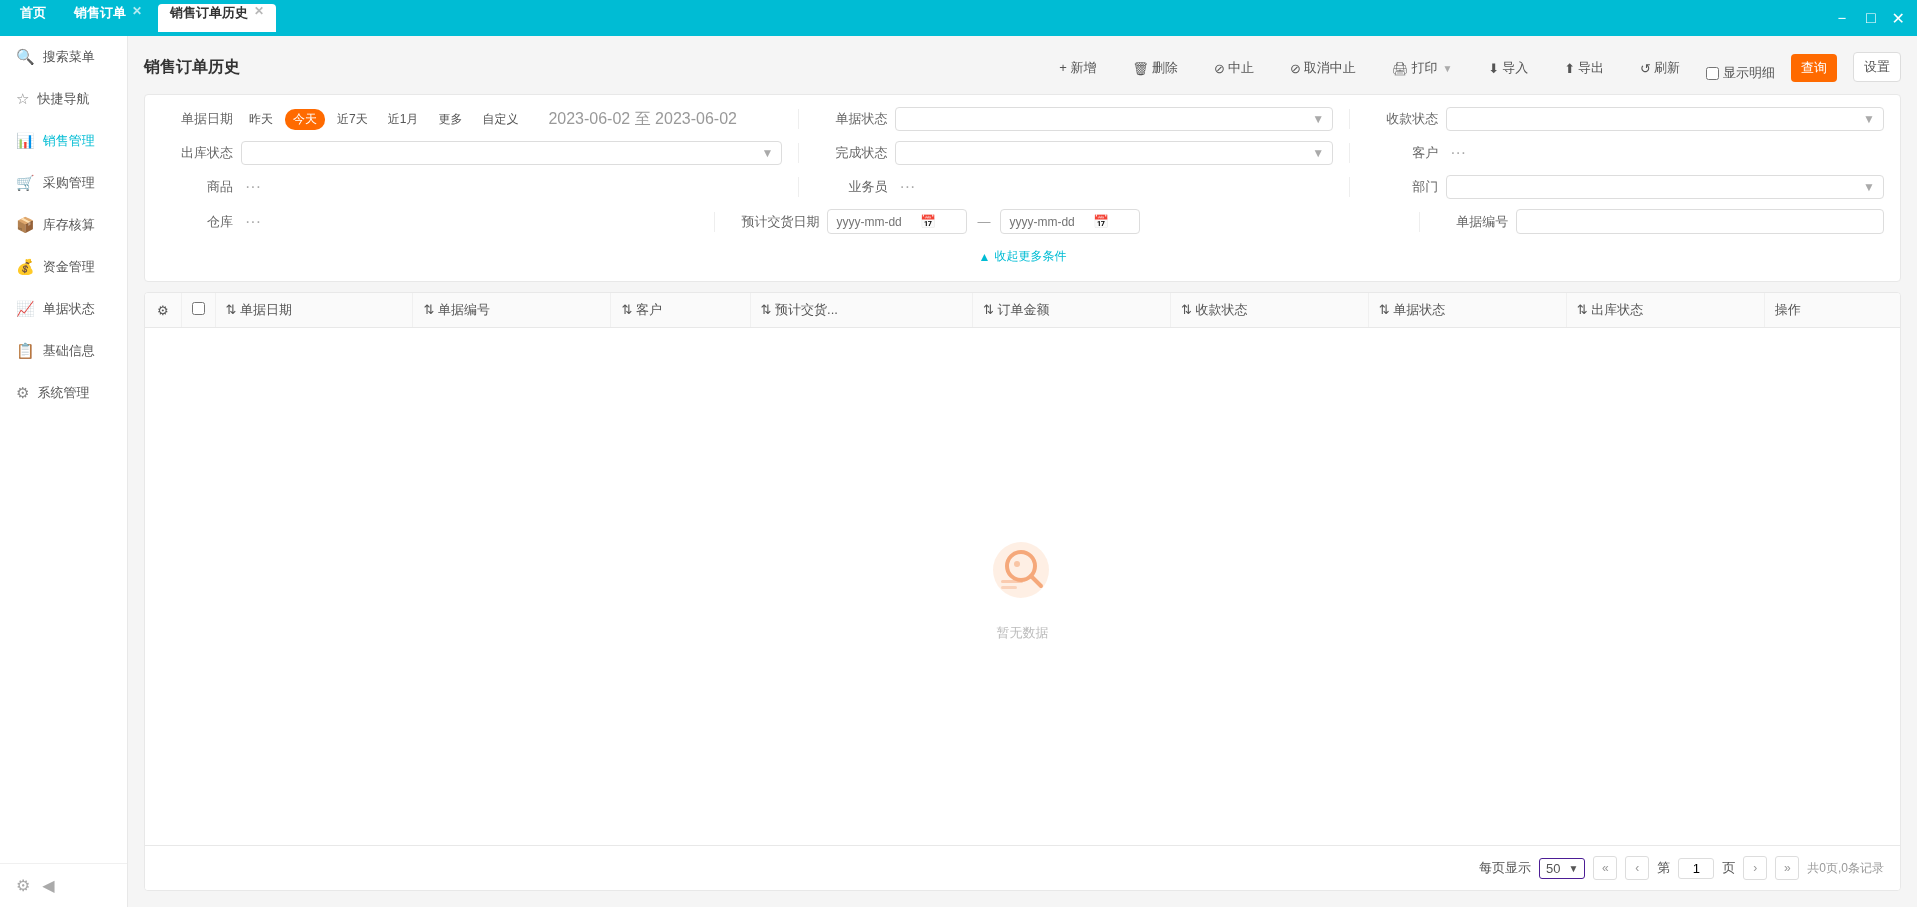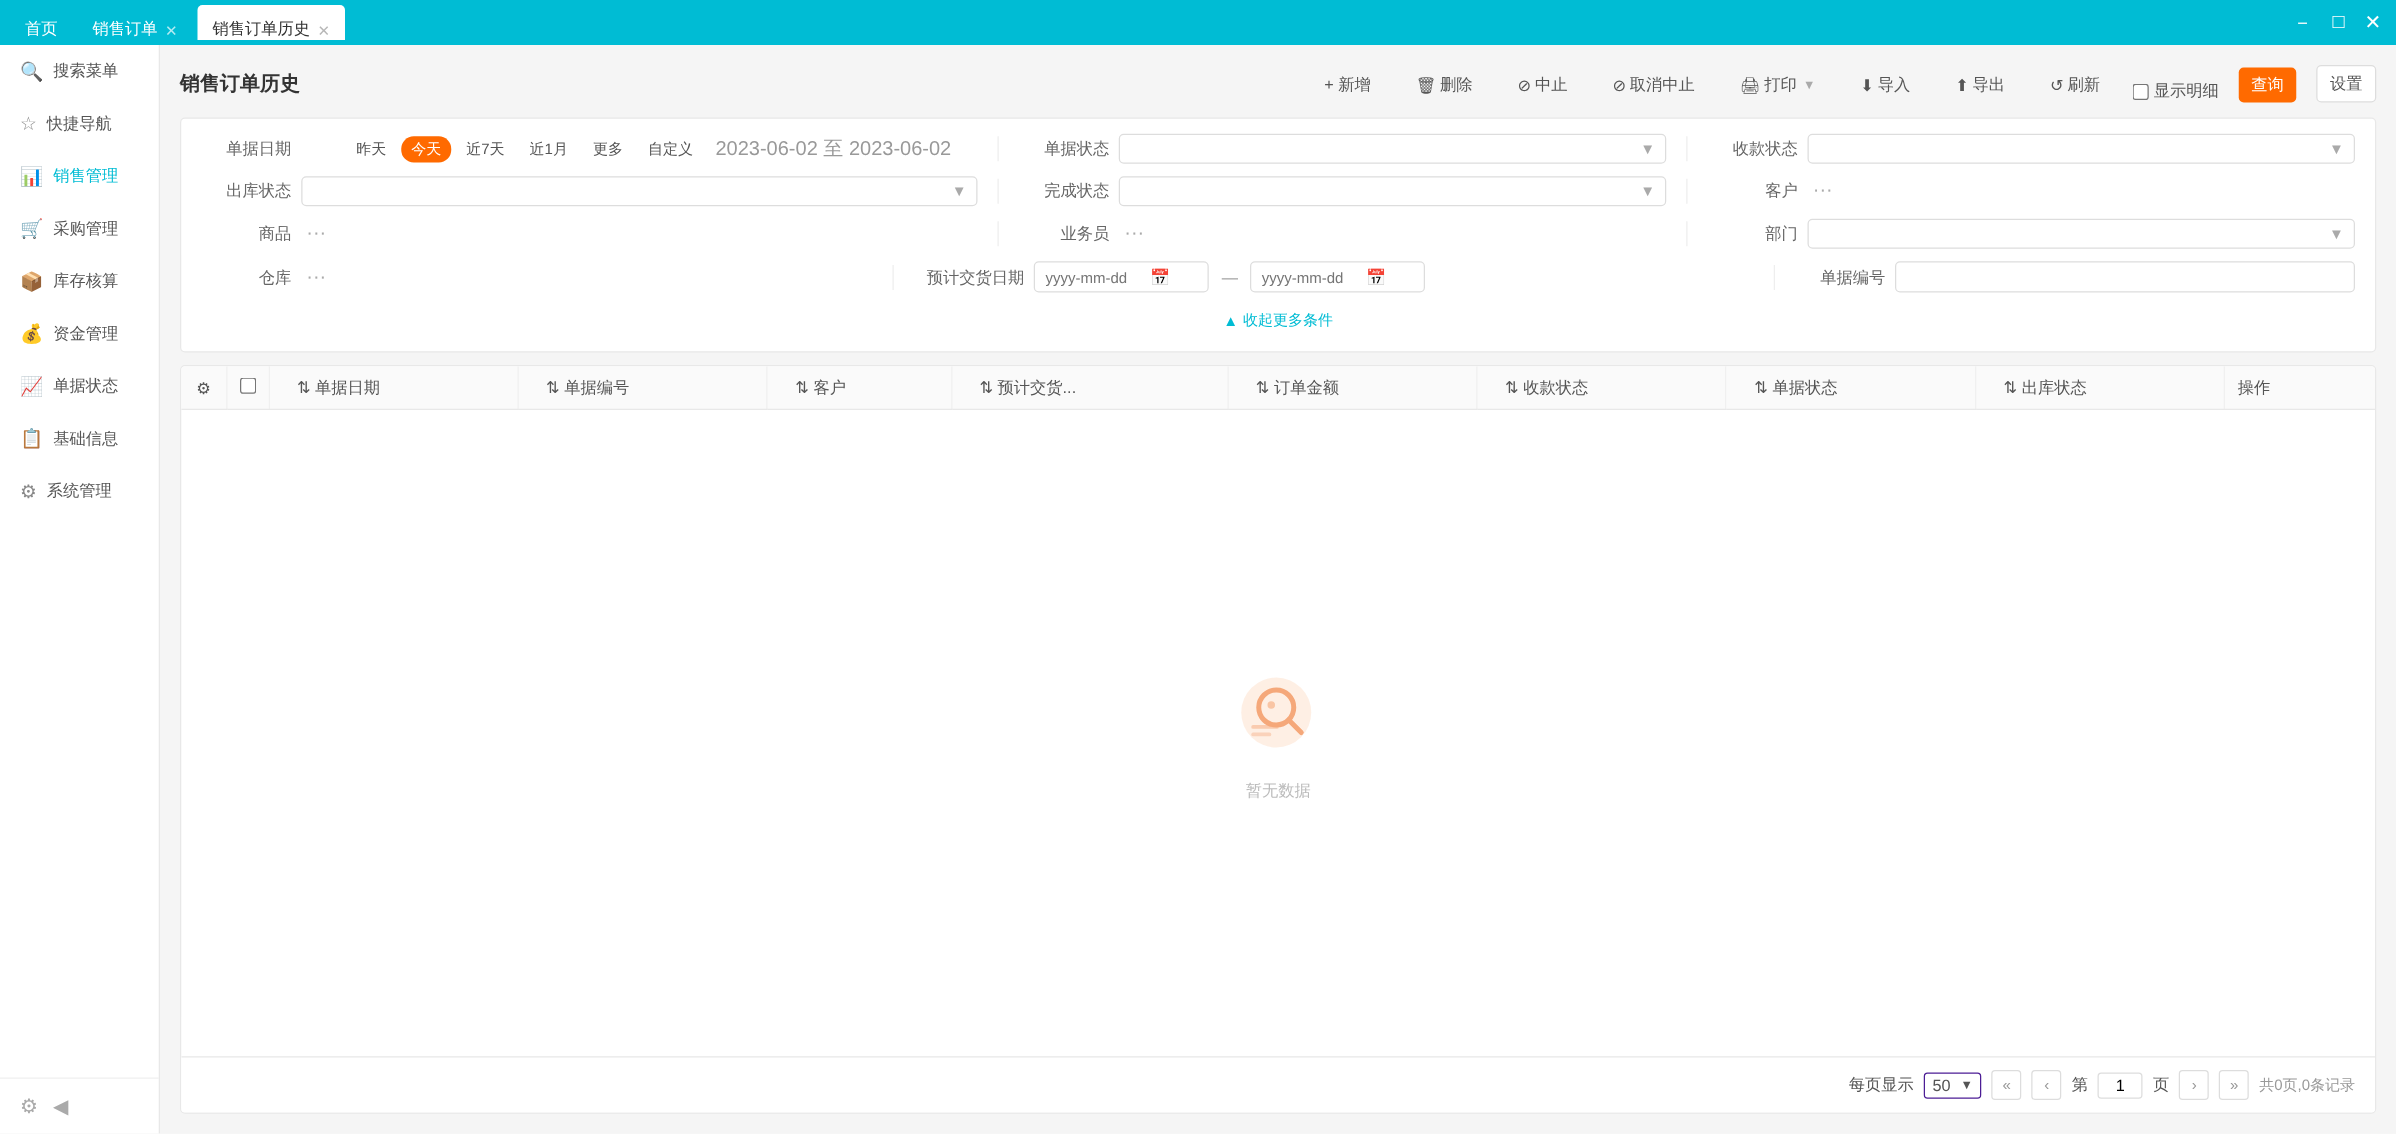--- a/index.html
+++ b/index.html
@@ -12,27 +12,28 @@
       display: flex;
       align-items: center;
       padding: 0 8px;
       flex-shrink: 0;
     }
     .tab-item {
       height: 28px;
       padding: 0 12px;
       border-radius: 4px 4px 0 0;
       display: flex;
-      align-items: flex-end;
+      align-items: flex-start;
       cursor: pointer;
       font-size: 13px;
       color: #fff;
       margin-right: 4px;
       position: relative;
       white-space: nowrap;
+      font-weight: bold;
     }
     .tab-item.active {
       background: #fff;
       color: #333;
     }
     .tab-item .tab-close {
       margin-left: 6px;
       font-size: 12px;
       cursor: pointer;
       color: inherit;
@@ -177,23 +178,22 @@
     .filter-label {
       width: 72px;
       text-align: right;
       color: #666;
       font-size: 13px;
       flex-shrink: 0;
     }
     .filter-value {
       display: flex;
       align-items: center;
-      gap: 10px;
-      flex: 1;
-      margin-left: 36px;
+      gap: 22px;
+      flex: 1;
     }
     .date-shortcuts {
       display: flex;
       align-items: center;
       gap: 4px;
     }
     .date-shortcut {
       padding: 2px 8px;
       border-radius: 3px;
       cursor: pointer;
@@ -317,21 +317,20 @@
       color: #555;
       font-weight: normal;
       white-space: nowrap;
     }
     .data-table th:last-child { border-right: none; }
     .th-sort {
       display: flex;
       align-items: center;
       gap: 4px;
       cursor: pointer;
-      margin-left: 12px;
     }
     .th-checkbox { width: 32px; text-align: center; }
 
     
     .empty-state {
       display: flex;
       flex-direction: column;
       align-items: center;
       justify-content: center;
       flex: 1;

